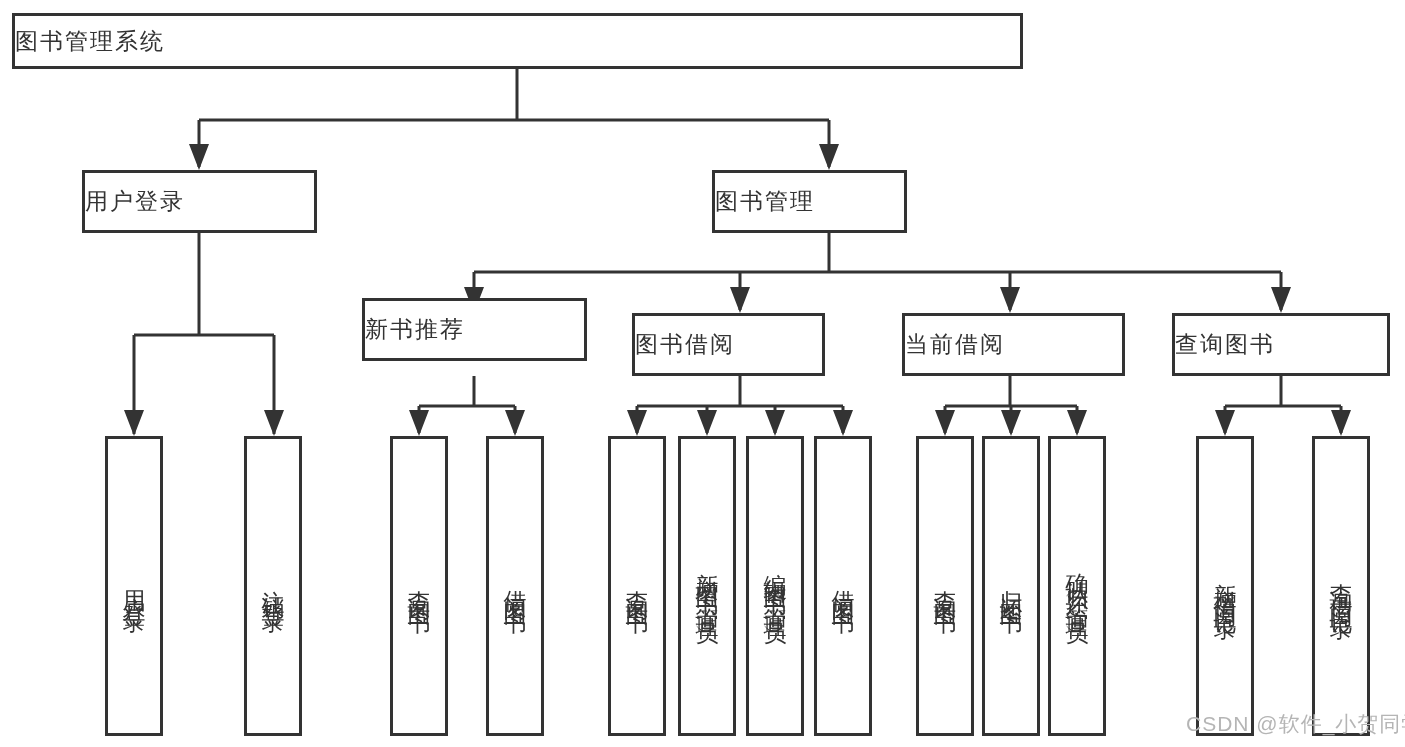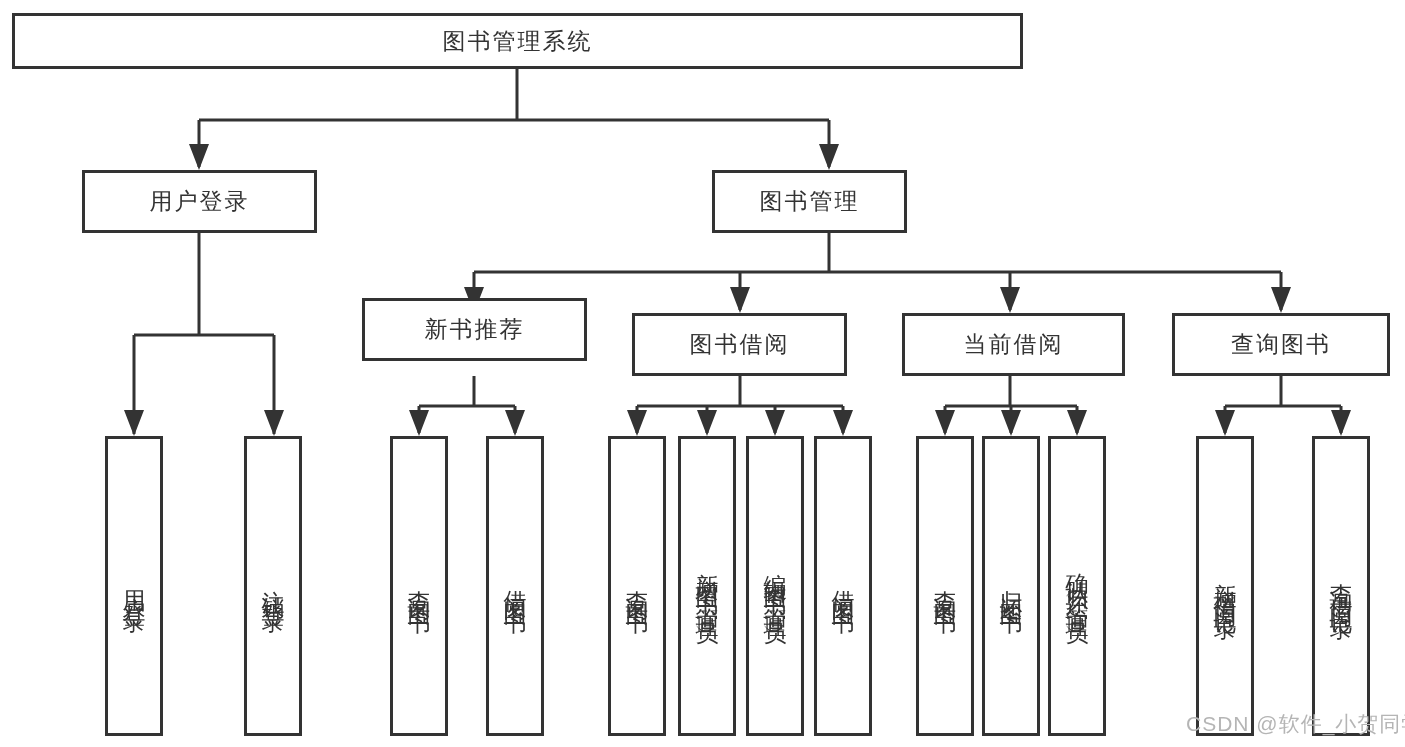--- a/index.html
+++ b/index.html
@@ -2,21 +2,21 @@
 <html><head>
 <meta charset="utf-8">
 <style>
   html,body{margin:0;padding:0;background:#ffffff;}
   body{font-family:"Liberation Sans","DejaVu Sans",sans-serif;}
   .canvas{position:relative;width:1405px;height:747px;background:#ffffff;overflow:hidden;}
   .connectors{position:absolute;left:0;top:0;width:1405px;height:747px;}
   .hbox{
     position:absolute;box-sizing:border-box;
     border:3px solid #333333;background:#ffffff;
-    display:flex;align-items:center;justify-content:center;
+    display:flex;align-items:center;
     font-size:23px;color:#333333;letter-spacing:2px;white-space:nowrap;
   }
   .vbox{
     position:absolute;box-sizing:border-box;
     top:436px;width:58px;height:300px;
     border:3px solid #333333;background:#ffffff;
     display:flex;align-items:center;justify-content:center;
   }
   .vtext{
     writing-mode:vertical-rl;text-orientation:mixed;
@@ -56,21 +56,21 @@
   <div class="hbox" style="left:82px;top:170px;width:235px;height:63px">
     <span>用户登录</span>
   </div>
   <div class="hbox" style="left:712px;top:170px;width:195px;height:63px">
     <span>图书管理</span>
   </div>
 
   <div class="hbox" style="left:362px;top:298px;width:225px;height:63px">
     <span>新书推荐</span>
   </div>
-  <div class="hbox" style="left:632px;top:313px;width:215px;height:63px">
+  <div class="hbox" style="left:632px;top:313px;width:193px;height:63px">
     <span>图书借阅</span>
   </div>
   <div class="hbox" style="left:902px;top:313px;width:223px;height:63px">
     <span>当前借阅</span>
   </div>
   <div class="hbox" style="left:1172px;top:313px;width:218px;height:63px">
     <span>查询图书</span>
   </div>
 
   <div class="vbox" style="left:105px">

